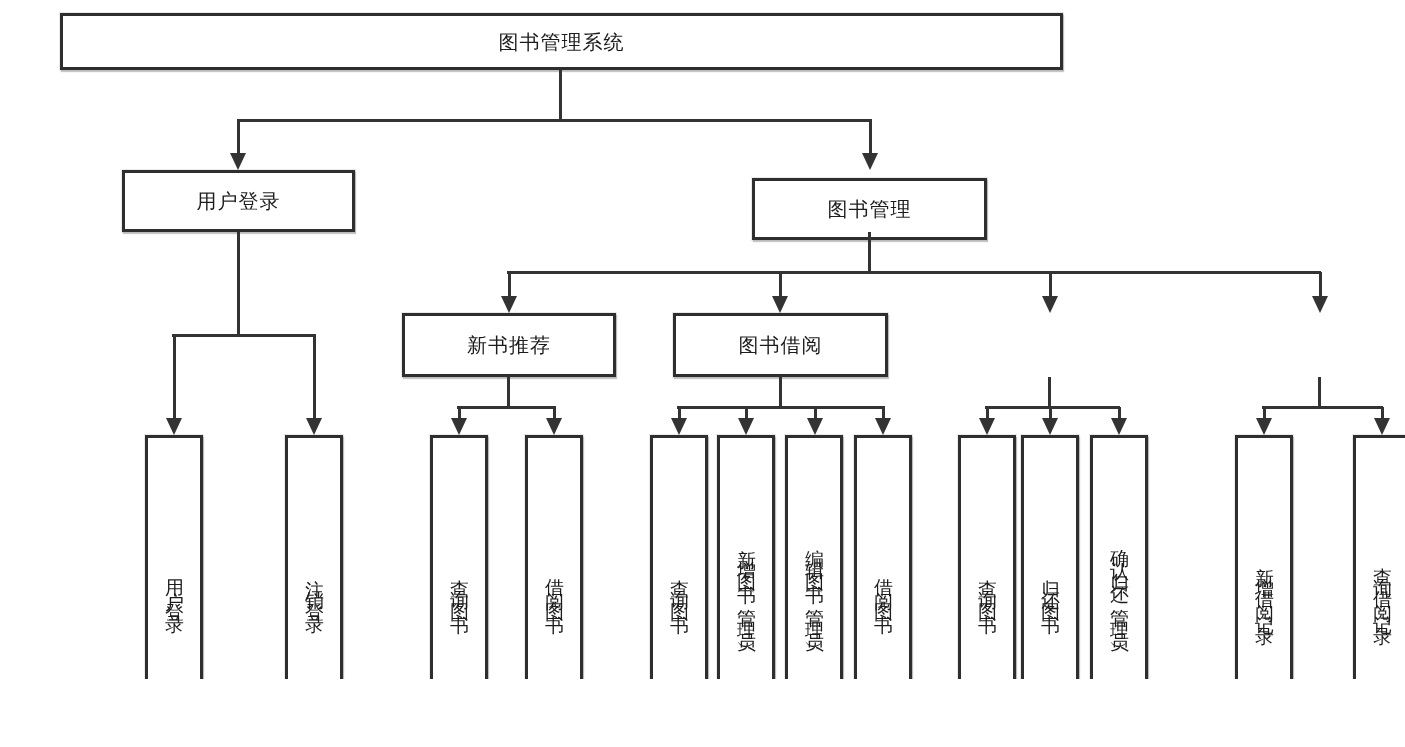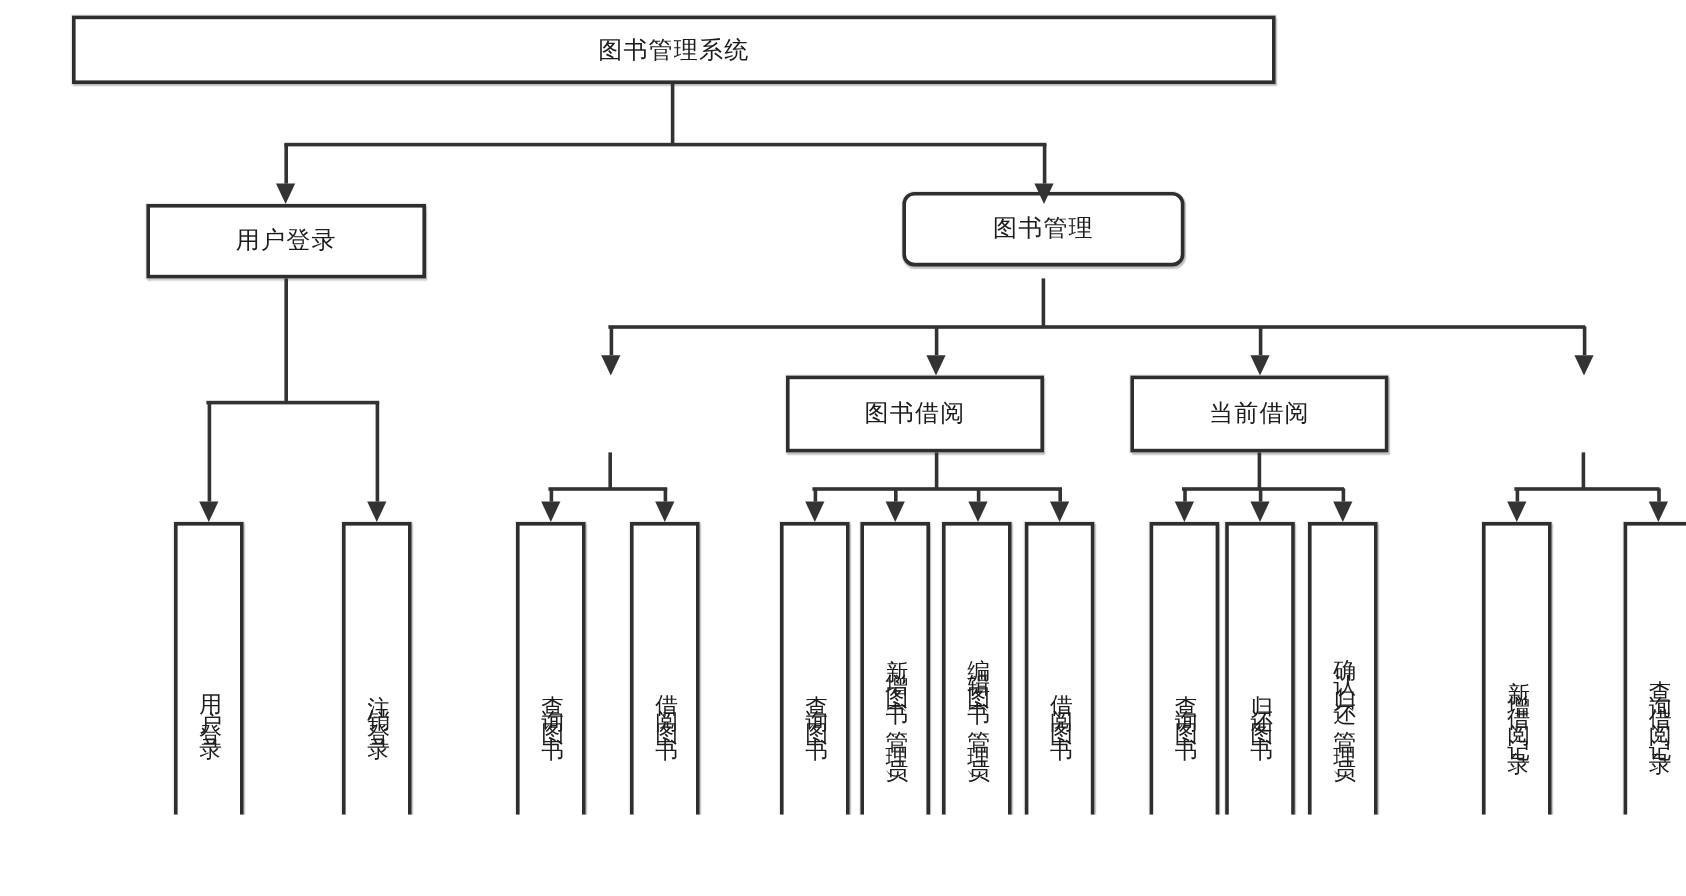--- a/index.html
+++ b/index.html
@@ -60,29 +60,29 @@
 
 <div id="canvas">
 
   <div class="box" style="left:20px; top:13px; width:1003px; height:57px;">
     <span>图书管理系统</span>
   </div>
 
   <div class="box" style="left:82px; top:170px; width:233px; height:62px;">
     <span>用户登录</span>
   </div>
-  <div class="box" style="left:712px; top:160px; width:235px; height:62px;border-radius:10px;">
+  <div class="box" style="left:712px; top:178px; width:235px; height:62px;">
     <span>图书管理</span>
   </div>
 
-  <div class="box" style="left:615px; top:313px; width:215px; height:64px;">
+  <div class="box" style="left:362px; top:313px; width:214px; height:64px;">
+    <span>新书推荐</span>
+  </div>
+  <div class="box" style="left:633px; top:313px; width:215px; height:64px;">
     <span>图书借阅</span>
-  </div>
-  <div class="box" style="left:902px; top:313px; width:215px; height:64px;">
-    <span>当前借阅</span>
   </div>
 
   <div class="box vbox" style="left:105px; top:435px; width:58px; height:300px;">
     <span>用户登录</span>
   </div>
   <div class="box vbox" style="left:245px; top:435px; width:58px; height:300px;">
     <span>注销登录</span>
   </div>
 
   <div class="box vbox" style="left:390px; top:435px; width:58px; height:300px;">

